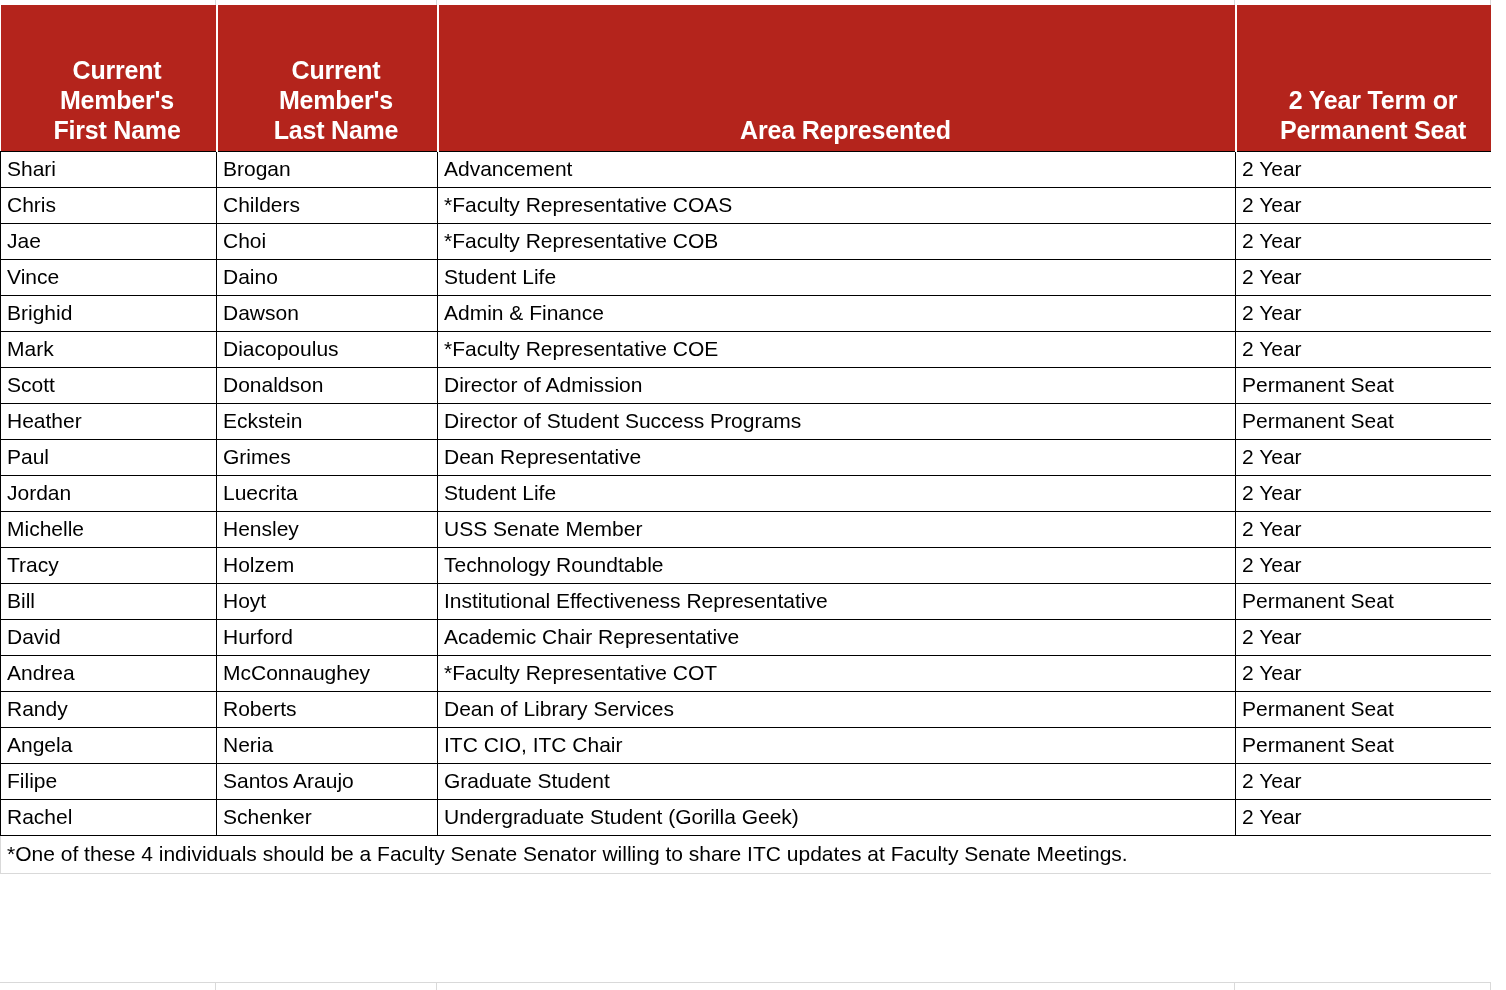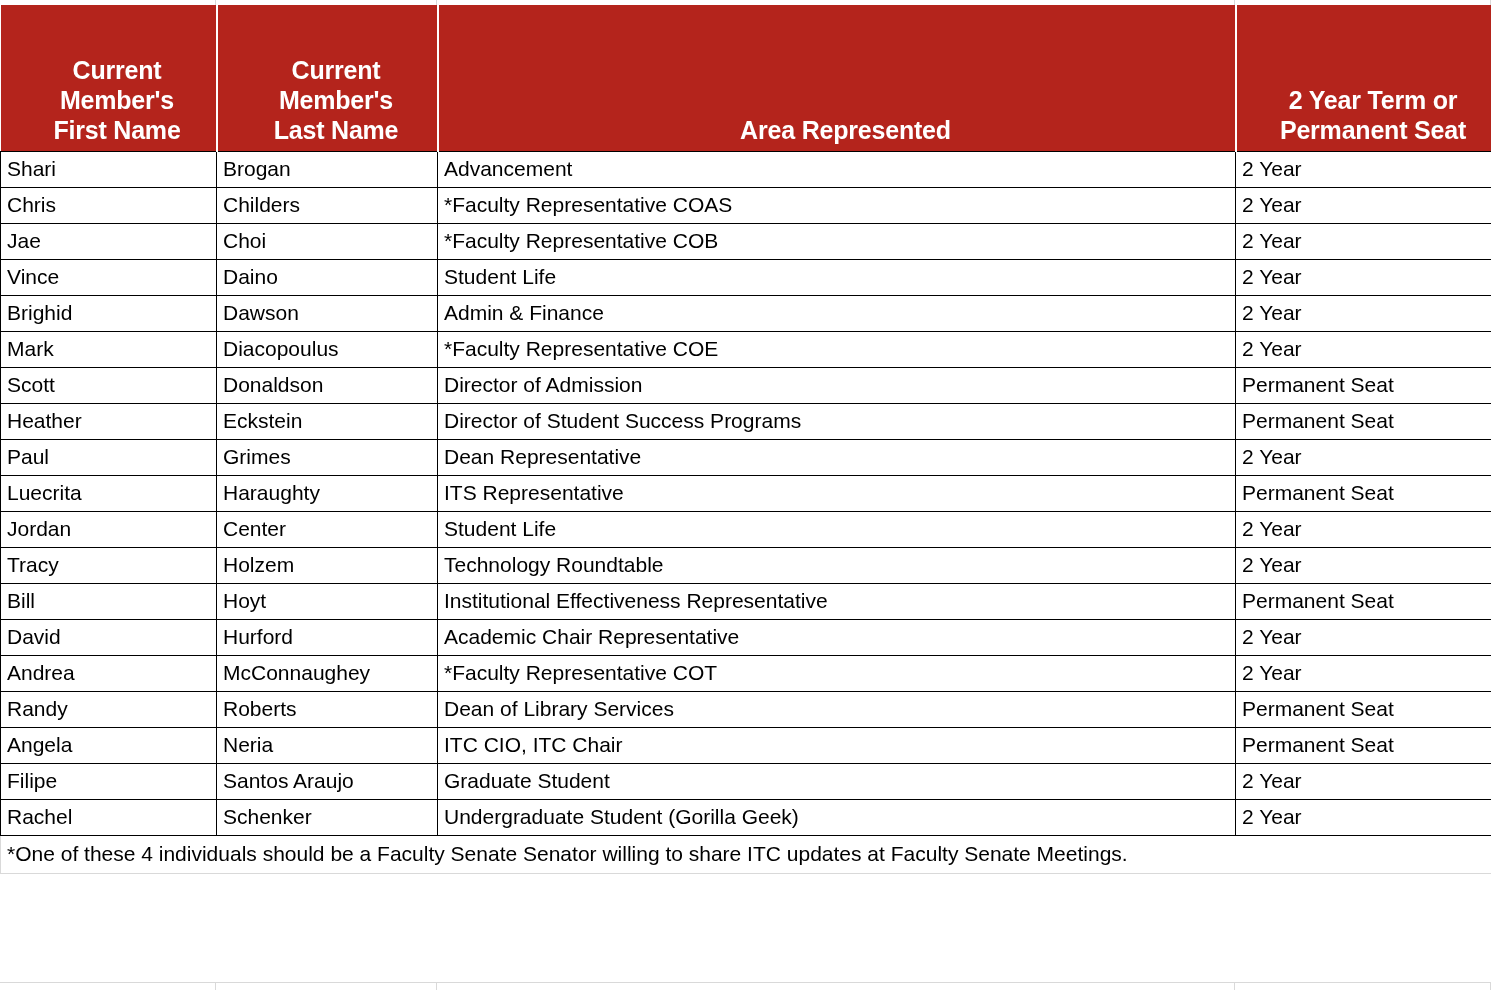--- a/index.html
+++ b/index.html
@@ -222,29 +222,29 @@
           <td>Director of Student Success Programs</td>
           <td>Permanent Seat</td>
         </tr>
         <tr>
           <td>Paul</td>
           <td>Grimes</td>
           <td>Dean Representative</td>
           <td>2 Year</td>
         </tr>
         <tr>
+          <td>Jordan</td>
           <td>Luecrita</td>
-          <td>Haraughty</td>
-          <td>ITS Representative</td>
-          <td>Permanent Seat</td>
-        </tr>
-        <tr>
-          <td>Jordan</td>
-          <td>Center</td>
           <td>Student Life</td>
+          <td>2 Year</td>
+        </tr>
+        <tr>
+          <td>Michelle</td>
+          <td>Hensley</td>
+          <td>USS Senate Member</td>
           <td>2 Year</td>
         </tr>
         <tr>
           <td>Tracy</td>
           <td>Holzem</td>
           <td>Technology Roundtable</td>
           <td>2 Year</td>
         </tr>
         <tr>
           <td>Bill</td>

